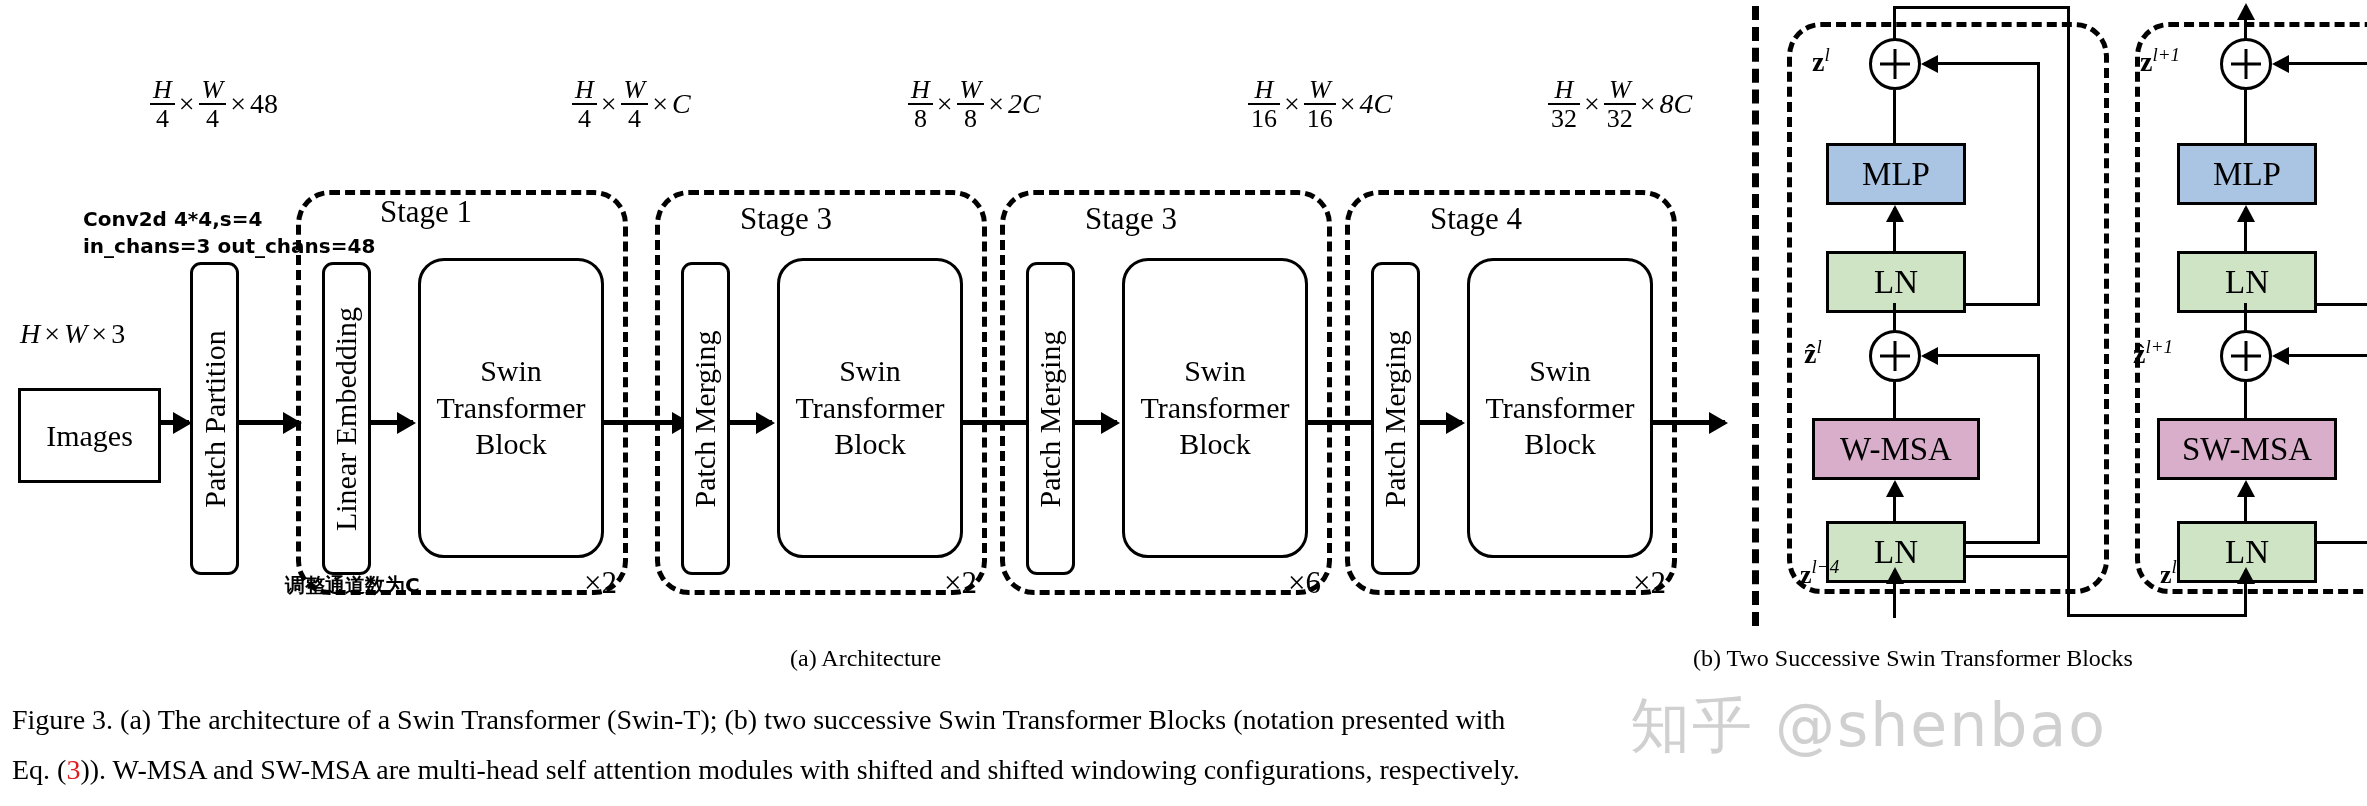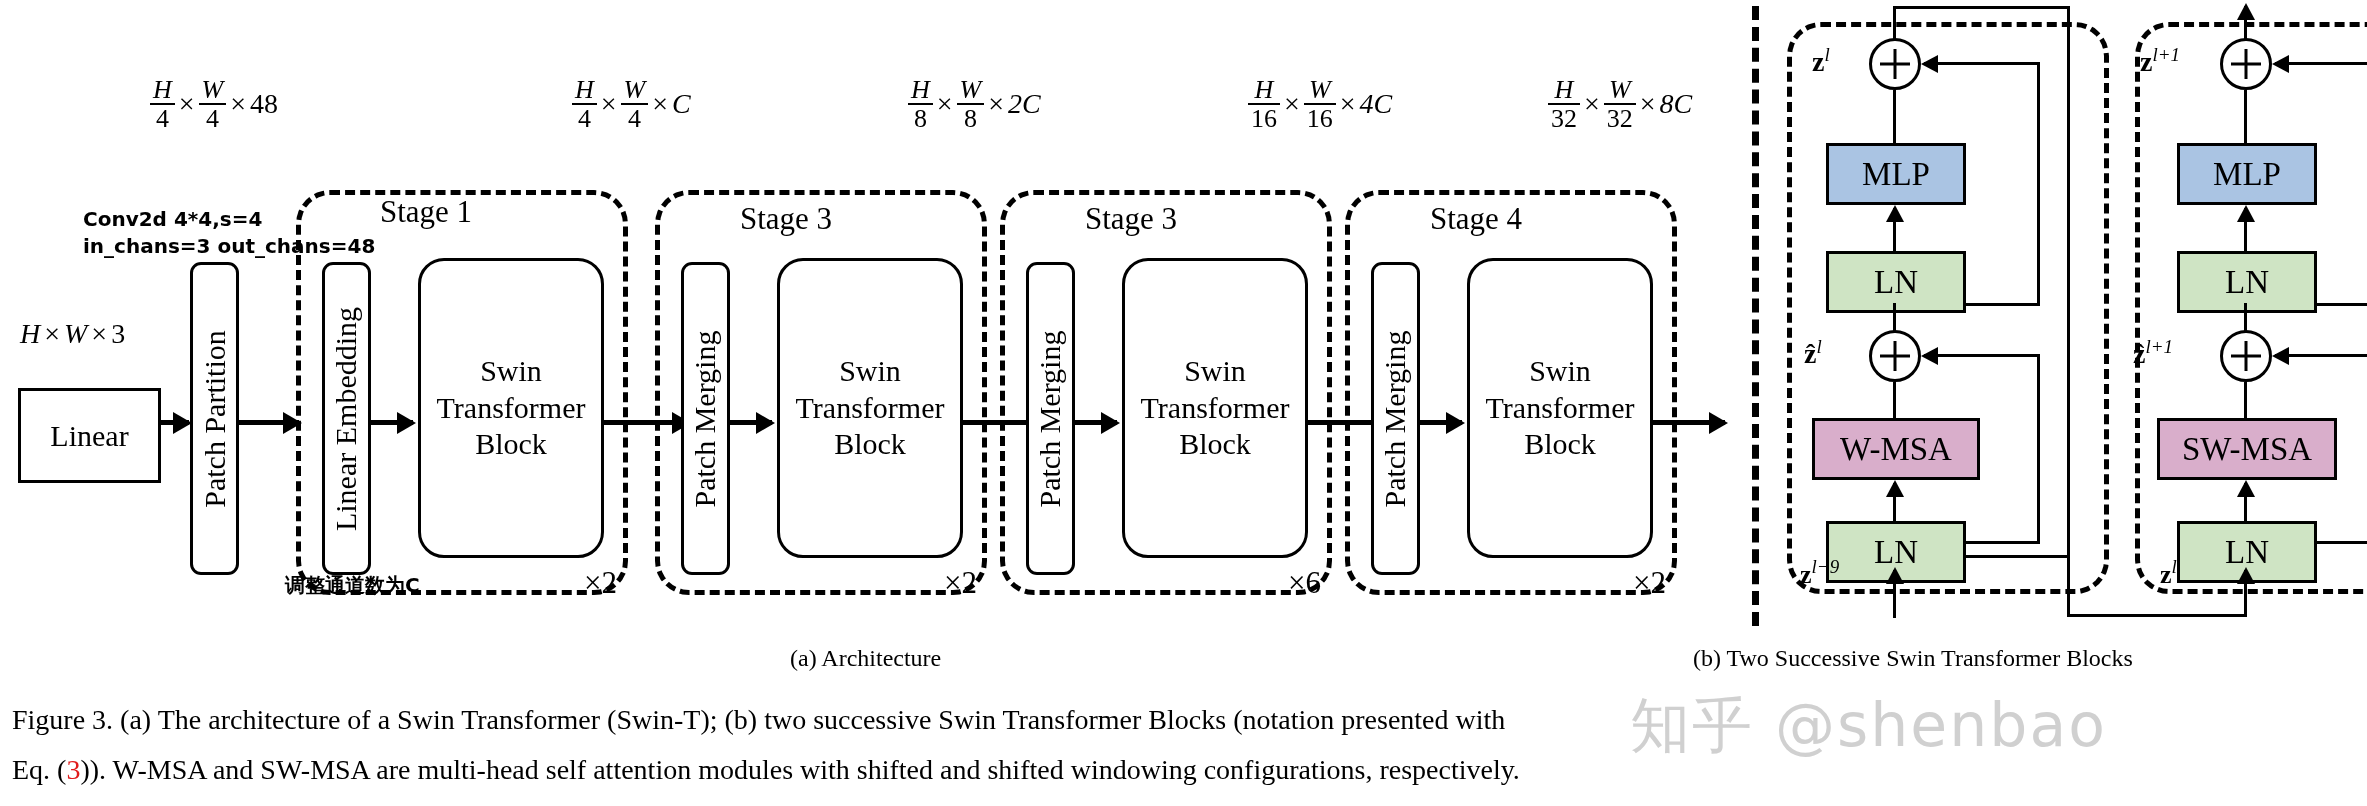--- a/index.html
+++ b/index.html
@@ -152,21 +152,21 @@
 <div class="note" style="left:83px;top:206px;">Conv2d 4*4,s=4
 in_chans=3 out_chans=48</div>
 
 <div class="note" style="left:285px;top:572px;">调整通道数为C</div>
 
 <div class="dim" style="left:20px;top:318px;text-align:right;">
   <span class="it">H</span><span class="times">×</span><span class="it">W</span><span class="times">×</span><span>3</span>
 </div>
 
 <div class="box" style="left:18px;top:388px;width:143px;height:95px;font-size:30px;">
-  <span>Linear</span>
+  <span>Images</span>
 </div>
 
 <div class="arrow" style="left:161px;top:420px;width:28px;"></div>
 
 <div class="vbox" style="left:190px;top:262px;width:49px;height:313px;">
   <span class="vtext">Patch Partition</span>
 </div>
 
 <div class="arrow" style="left:239px;top:420px;width:60px;"></div>
 
@@ -274,21 +274,21 @@
   <span>W-MSA</span>
 </div>
 <div class="uarrow" style="left:1893px;top:483px;height:40px;"></div>
 
 <div class="colorbox" style="left:1826px;top:521px;width:140px;height:62px;background:#cfe4c4;">
   <span>LN</span>
 </div>
 <div class="uarrow" style="left:1893px;top:570px;height:46px;"></div>
 <div class="line" style="left:1893px;top:580px;width:3px;height:38px;"></div>
 <div class="zlab" style="left:1800px;top:556px;font-size:26px;">
-  <span>z</span><sup>l−9</sup>
+  <span>z</span><sup>l−4</sup>
 </div>
 
 <div class="stage" style="left:2135px;top:22px;width:322px;height:572px;"></div>
 
 <div class="uarrow" style="left:2244px;top:6px;height:56px;"></div>
 
 <div class="plus" style="left:2220px;top:38px;width:52px;height:52px;"></div>
 <div class="zlab" style="left:2140px;top:44px;">
   <span>z</span><sup>l+1</sup>
 </div>

